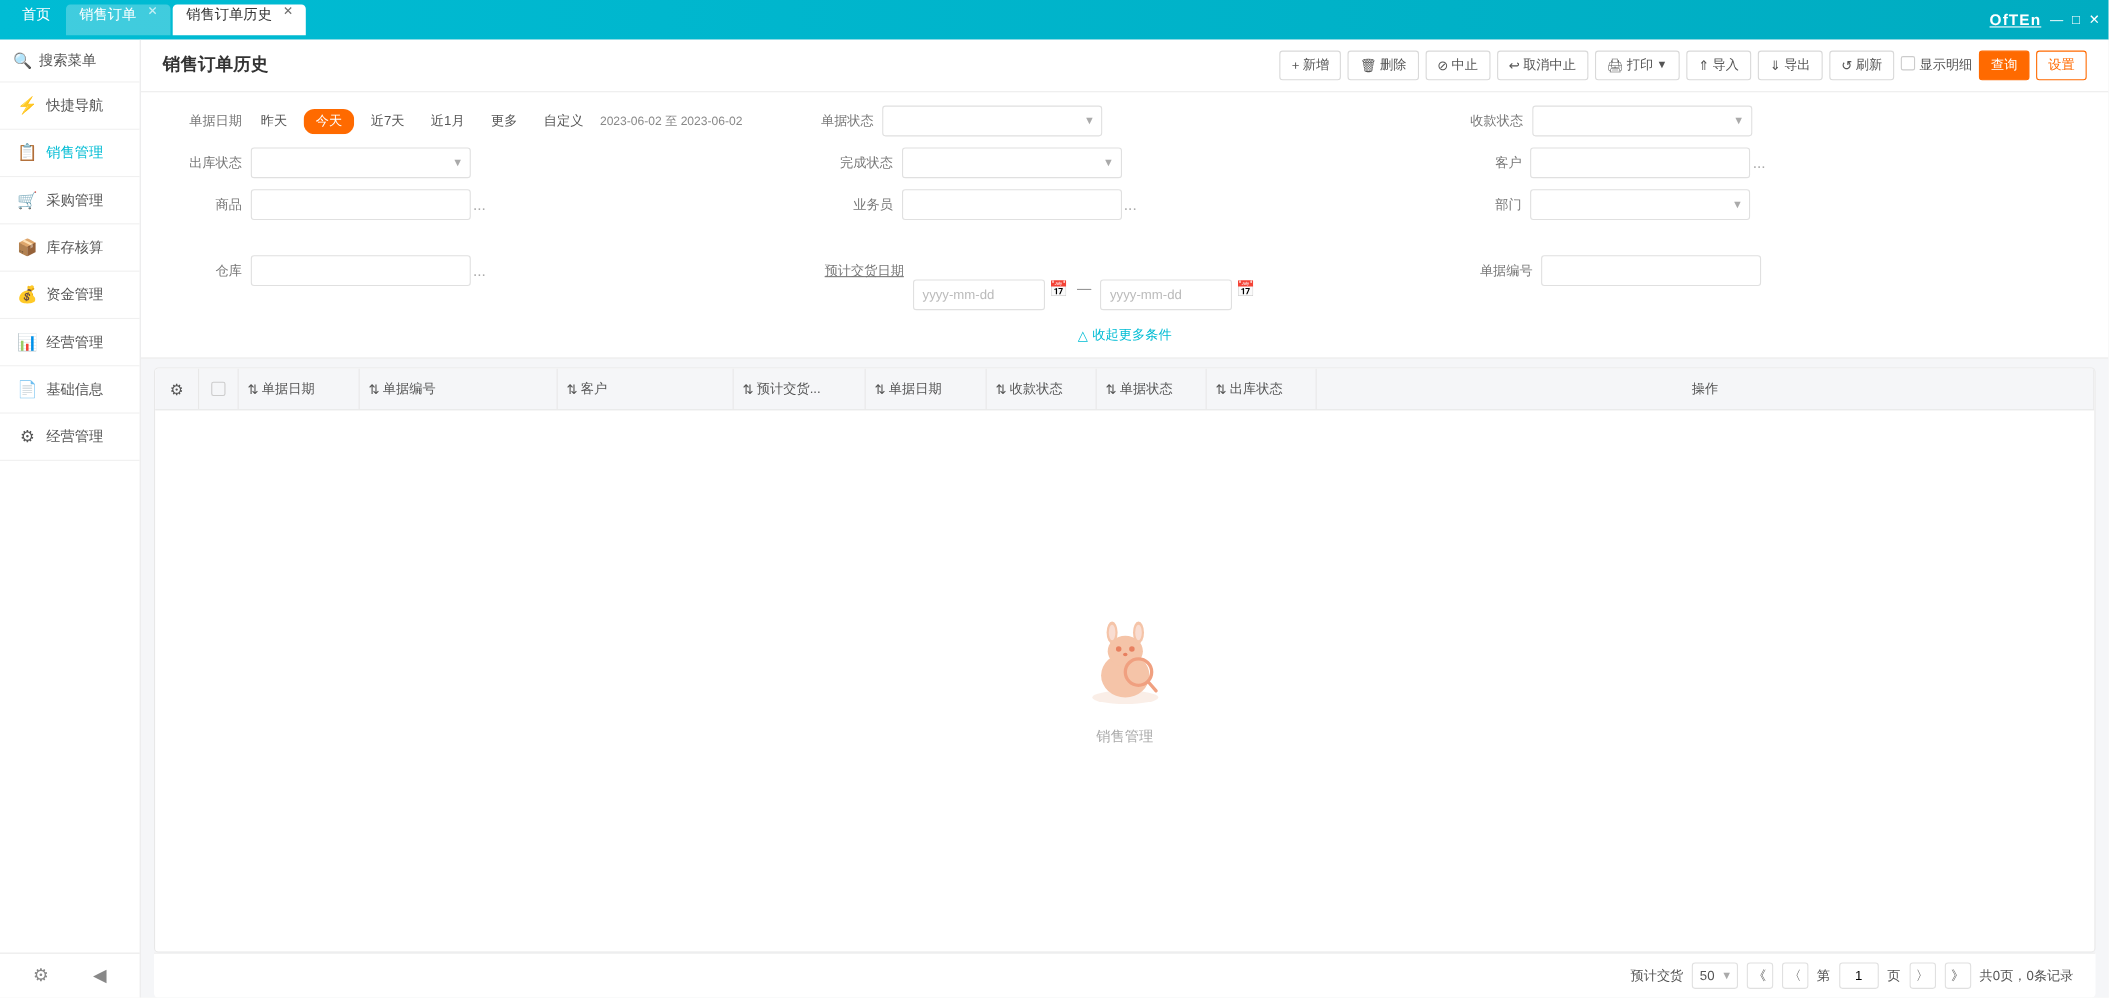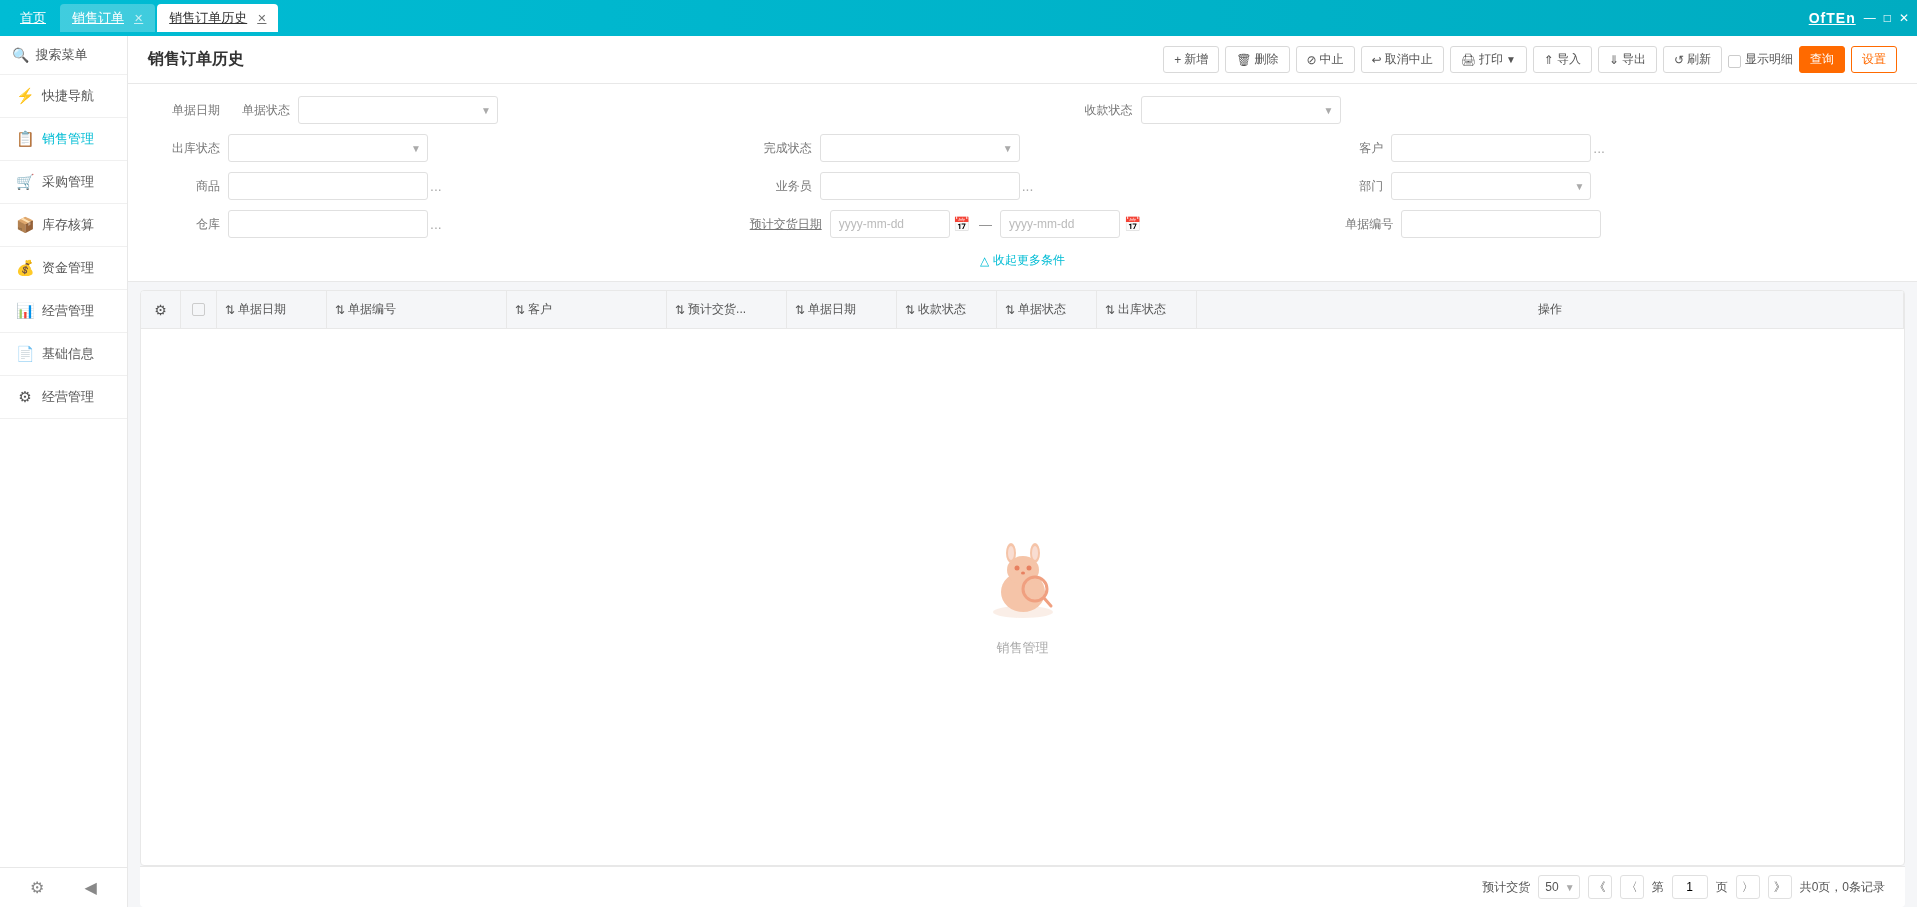--- a/index.html
+++ b/index.html
@@ -11,28 +11,27 @@
       background: linear-gradient(90deg, #00bcd4, #00acc1);
       display: flex;
       align-items: center;
       padding: 0 8px;
       flex-shrink: 0;
     }
     .tab-item {
       height: 28px;
       padding: 0 12px;
       display: flex;
-      align-items: center;
+      align-items: flex-start;
       border-radius: 4px 4px 0 0;
       cursor: pointer;
       font-size: 13px;
       color: #fff;
       gap: 6px;
       margin-right: 2px;
-      text-decoration: underline;
     }
     .tab-item.home {
       background: transparent;
     }
     .tab-item.active {
       background: #fff;
       color: #333;
     }
     .tab-item.inactive {
       background: rgba(255,255,255,0.25);
@@ -155,21 +154,21 @@
     }
     .toolbar-btn.outline-orange {
       border-color: #ff6a00;
       color: #ff6a00;
       align-items: flex-end;
     }
     .show-detail-label {
       font-size: 12px;
       color: #555;
       display: flex;
-      align-items: flex-end;
+      align-items: flex-start;
       gap: 4px;
     }
     .checkbox-small {
       width: 13px; height: 13px;
       border: 1px solid #ccc;
       border-radius: 2px;
       display: inline-block;
     }
 
     
@@ -514,20 +513,29 @@
         <button class="toolbar-btn outline-orange">
           <span>设置</span>
         </button>
       </div>
     </div>
 
     <div class="filter-area">
 
       <div class="filter-row">
         <span class="filter-label">单据日期</span>
+        <div class="filter-control">
+          <span class="date-btn">昨天</span>
+          <span class="date-btn active-date">今天</span>
+          <span class="date-btn">近7天</span>
+          <span class="date-btn">近1月</span>
+          <span class="date-btn">更多</span>
+          <span class="date-btn">自定义</span>
+          <span class="date-range-text">2023-06-02 至 2023-06-02</span>
+        </div>
 
         <span class="filter-label" style="width:70px;">单据状态</span>
         <div style="flex:1; position:relative; display:flex; align-items:center;">
           <div class="select-field" style="width:200px;">
             <span></span>
             <span class="select-arrow">▼</span>
           </div>
         </div>
 
         <span class="filter-label" style="width:70px; margin-left:16px;">收款状态</span>
@@ -589,21 +597,21 @@
 
       <div class="filter-row">
         <span class="filter-label">仓库</span>
         <div style="flex:1; display:flex; align-items:center;">
           <div class="filter-input" style="flex:1; max-width:200px;">
             <span></span>
           </div>
           <span class="ellipsis-btn">...</span>
         </div>
         <span class="filter-label" style="width:90px; margin-left:16px;text-decoration:underline;">预计交货日期</span>
-        <div style="flex:1; display:flex; align-items:center; gap:4px;">
+        <div style="flex:1; display:flex; align-items:flex-start; gap:4px;margin-top:44px;">
           <div class="date-input">
             <span>yyyy-mm-dd</span>
           </div>
           <span class="cal-icon">📅</span>
           <span class="dash">—</span>
           <div class="date-input">
             <span>yyyy-mm-dd</span>
           </div>
           <span class="cal-icon">📅</span>
         </div>

